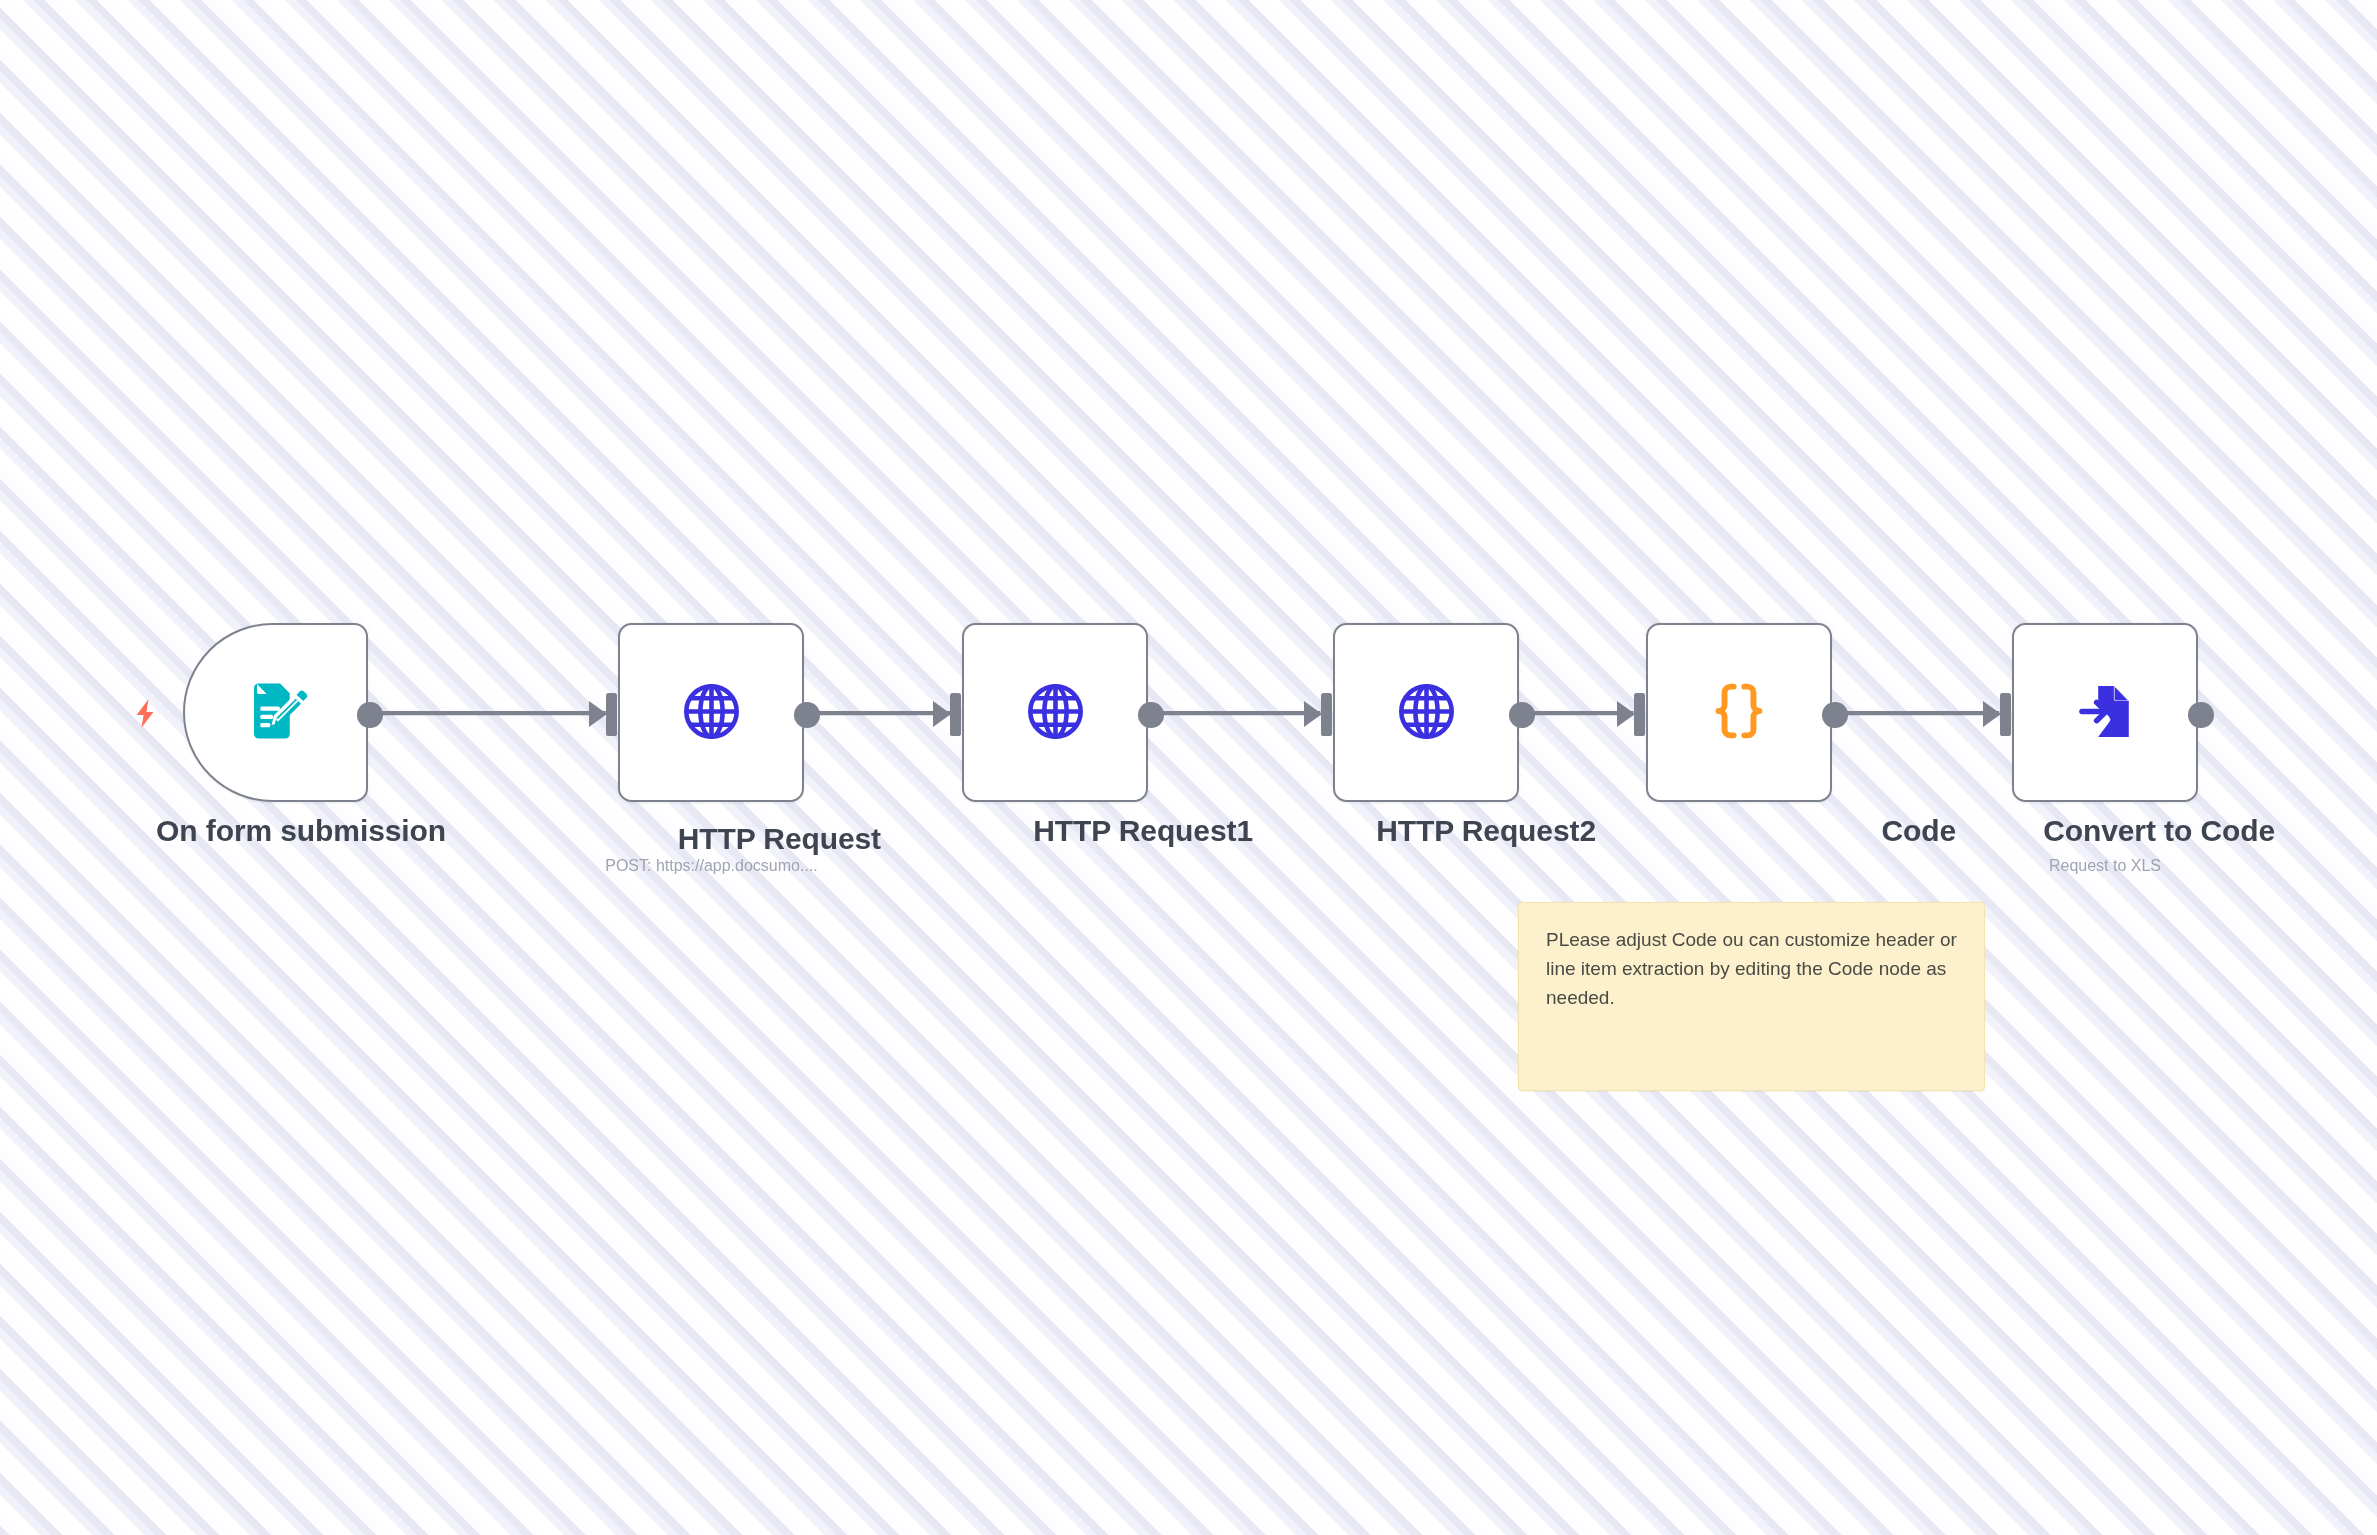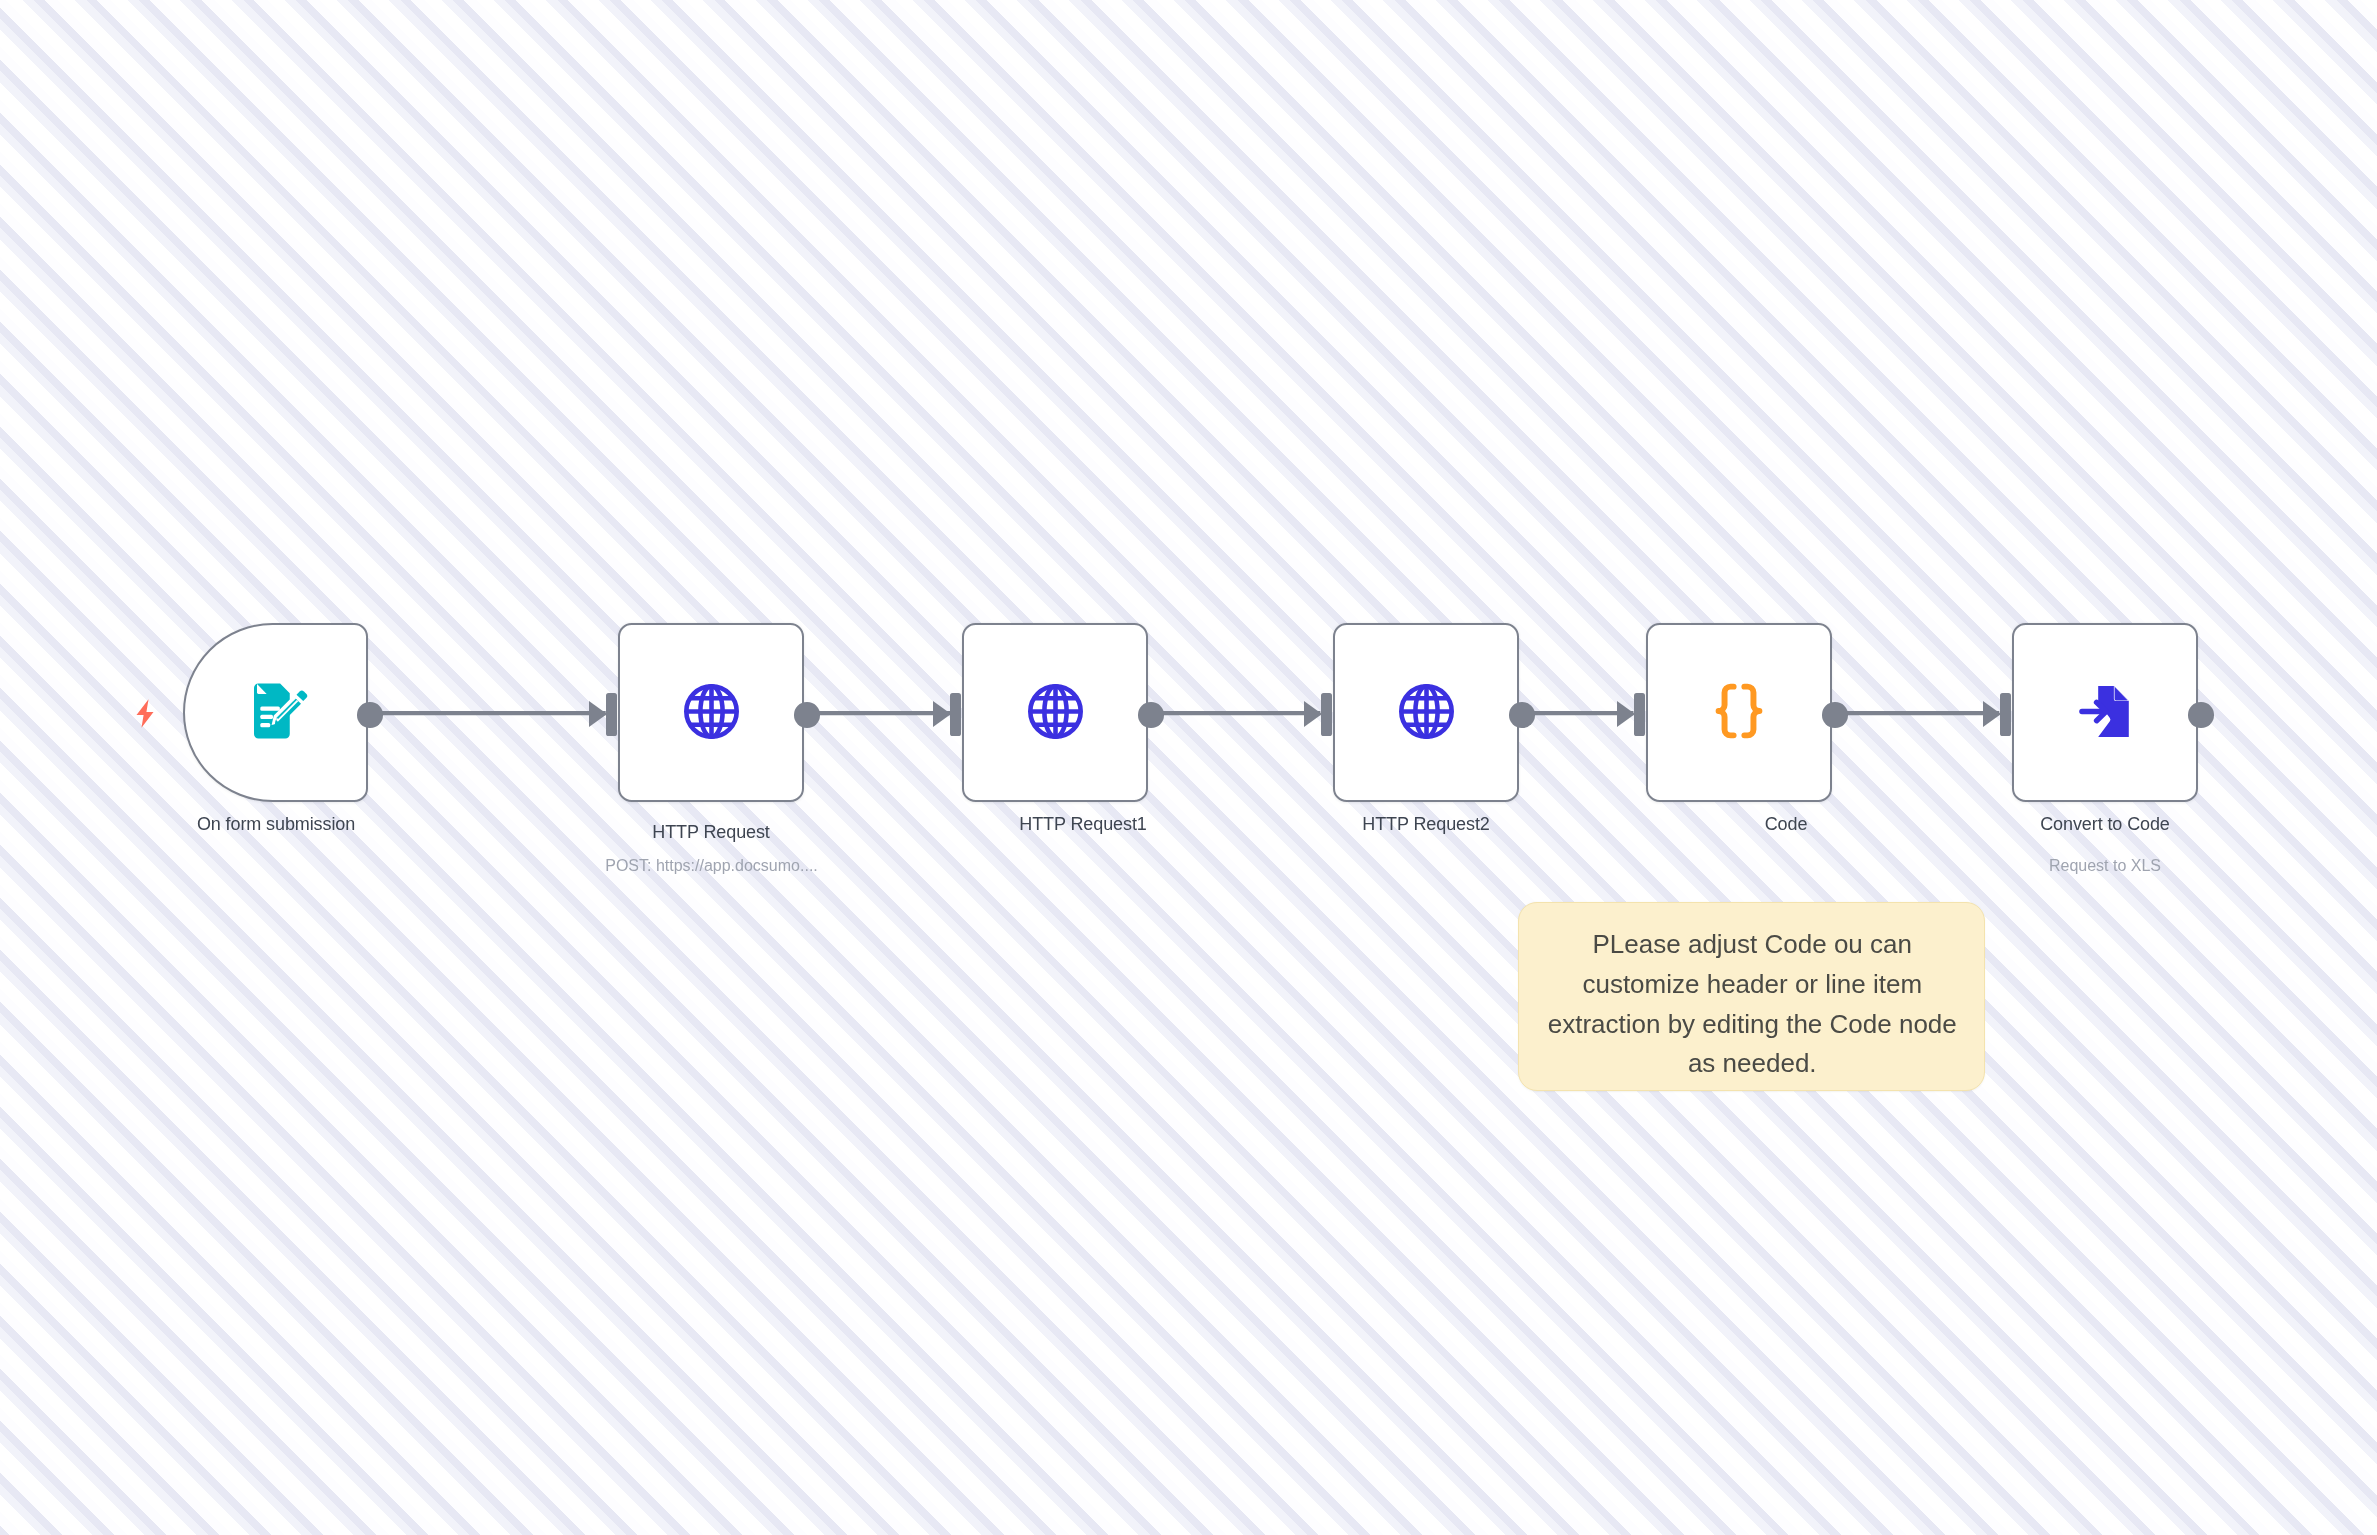--- a/index.html
+++ b/index.html
@@ -81,23 +81,23 @@
     width: 0;
     height: 0;
     border-top: 13.6px solid transparent;
     border-bottom: 13.6px solid transparent;
     border-left: 18px solid #7d828e;
   }
 
   
   .node-label {
     position: absolute;
-    text-align: center;
-    font-size: 18px;
-    font-weight: normal;
+    text-align: right;
+    font-size: 30px;
+    font-weight: bold;
     color: #3e4551;
     white-space: nowrap;
     letter-spacing: -0.1px;
   }
   .node-sublabel {
     position: absolute;
     text-align: center;
     font-size: 16px;
     font-weight: normal;
     color: #9fa4b0;
@@ -108,28 +108,27 @@
   .bolt {
     position: absolute;
     pointer-events: none;
   }
 
   
   .sticky {
     position: absolute;
     background: #fcf0cd;
     border: 1.7px solid #f4e3ae;
-    border-radius: 19px;
+    border-radius: 4px;
     box-sizing: border-box;
     padding: 22px 25.5px 22px 27px;
-    font-size: 26px;
+    font-size: 19px;
     line-height: 1.53;
     color: #4a4a45;
     box-shadow: 0 0.9px 1.7px rgba(120,110,60,.08);
-    text-align: center;
   }
 </style>
 </head>
 <body>
 
 <div id="canvas">
 
   <svg id="edges" viewBox="0 0 2794 1805" xmlns="http://www.w3.org/2000/svg">
     <g stroke="#7d828e" stroke-width="5" fill="none">
       <line x1="447" y1="838" x2="712" y2="838"></line>

